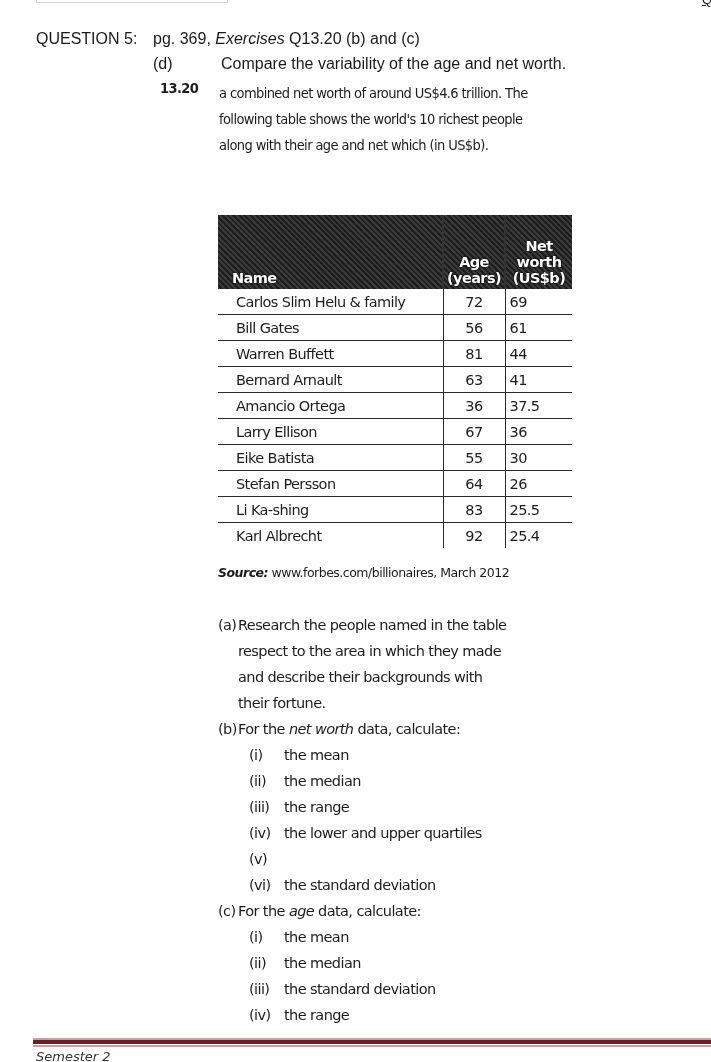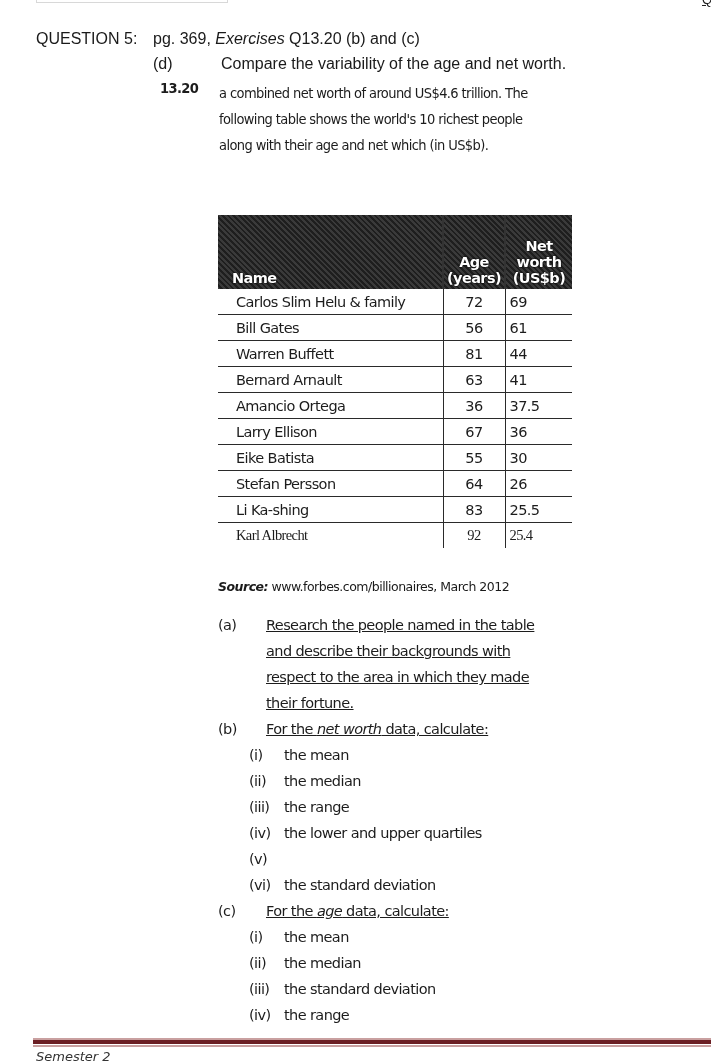--- a/index.html
+++ b/index.html
@@ -15,30 +15,30 @@
     .book { position: absolute; left: 160px; top: 80px; width: 420px; font: 14.5px "DejaVu Sans Condensed", "DejaVu Sans", sans-serif; letter-spacing: -0.6px; color: #1c1c1c; }
     .book .num { position: absolute; left: 0; top: 0; font-weight: bold; }
     .book .para { position: absolute; left: 59px; top: 0; width: 360px; line-height: 26px; }
     .para .line { display: block; white-space: nowrap; }
     table.data { position: absolute; left: 218px; top: 215px; border-collapse: collapse; font: 14.5px "DejaVu Sans", sans-serif; letter-spacing: -0.6px; color: #1c1c1c; }
     table.data th { background: #2a2a2a; background-image: repeating-linear-gradient(45deg, #3a3a3a 0 2px, #1e1e1e 2px 4px), repeating-linear-gradient(-45deg, rgba(140,140,140,0.35) 0 1px, transparent 1px 3px); color: #fff; font-weight: bold; height: 71px; vertical-align: bottom; padding: 0 2px 3px 2px; text-shadow: 0 0 2px #000, 0 0 1px #000; line-height: 16px; }
     table.data th.name-h { width: 208px; text-align: left; padding-left: 14px; border-right: 2px solid #333; }
     table.data th.age-h { width: 56px; text-align: center; border-right: 2px solid #333; }
     table.data th.nw-h { width: 62px; text-align: center; }
     table.data td { height: 25px; padding: 0; border-bottom: 1.5px solid #2a2a2a; }
-    table.data tr:last-child td { border-bottom: none; font-family: Liberation Serif, serif; }
+    table.data tr:last-child td { border-bottom: none; }
     table.data td.name { padding-left: 18px; }
     table.data td.age { text-align: center; border-left: 1.5px solid #2a2a2a; border-right: 1.5px solid #2a2a2a; }
     table.data td.nw { padding-left: 4px; }
-    .source { position: absolute; left: 218px; top: 579px; font: 12.5px "DejaVu Sans", sans-serif; letter-spacing: -0.5px; white-space: nowrap; }
+    .source { position: absolute; left: 218px; top: 565px; font: 12.5px "DejaVu Sans", sans-serif; letter-spacing: -0.5px; white-space: nowrap; }
     .source b { font-style: italic; }
     .parts { position: absolute; left: 218px; top: 612px; width: 400px; font: 14.5px "DejaVu Sans", sans-serif; letter-spacing: -0.6px; color: #1c1c1c; }
     .part { position: relative; line-height: 26px; }
     .part .tag { position: absolute; left: 0; top: 0; }
-    .part .ptext { margin-left: 48px; text-decoration: underline; }
+    .part .ptext { margin-left: 20px; }
     .part .ptext .line { display: block; white-space: nowrap; }
     .sub { position: relative; margin-left: 31px; line-height: 26px; height: 26px; white-space: nowrap; }
     .sub .stag { position: absolute; left: 0; }
     .sub .stext { position: absolute; left: 35px; }
     .footer-bar { position: absolute; left: 33px; top: 1038px; width: 678px; height: 9px; }
     .footer-bar .b1 { height: 2px; background: #c9a0a0; }
     .footer-bar .b2 { height: 4px; background: #6b1f24; }
     .footer-bar .b3 { height: 2px; background: #c9a0a0; margin-top: 1px; }
     .footer-text { position: absolute; left: 36px; top: 1049px; font: italic 13px "DejaVu Sans", sans-serif; color: #333; }
   </style>
@@ -129,22 +129,22 @@
   </tbody>
 </table>
 
 <div class="source"><b>Source:</b><span> www.forbes.com/billionaires, March 2012</span></div>
 
 <div class="parts">
   <div class="part">
     <span class="tag">(a)</span>
     <div class="ptext">
       <span class="line">Research the people named in the table</span>
+      <span class="line">respect to the area in which they made</span>
       <span class="line">and describe their backgrounds with</span>
-      <span class="line">respect to the area in which they made</span>
       <span class="line">their fortune.</span>
     </div>
   </div>
 
   <div class="part">
     <span class="tag">(b)</span>
     <div class="ptext"><span>For the </span><i>net worth</i><span> data, calculate:</span></div>
   </div>
   <div class="sub">
       <span class="stag">(i)</span>

